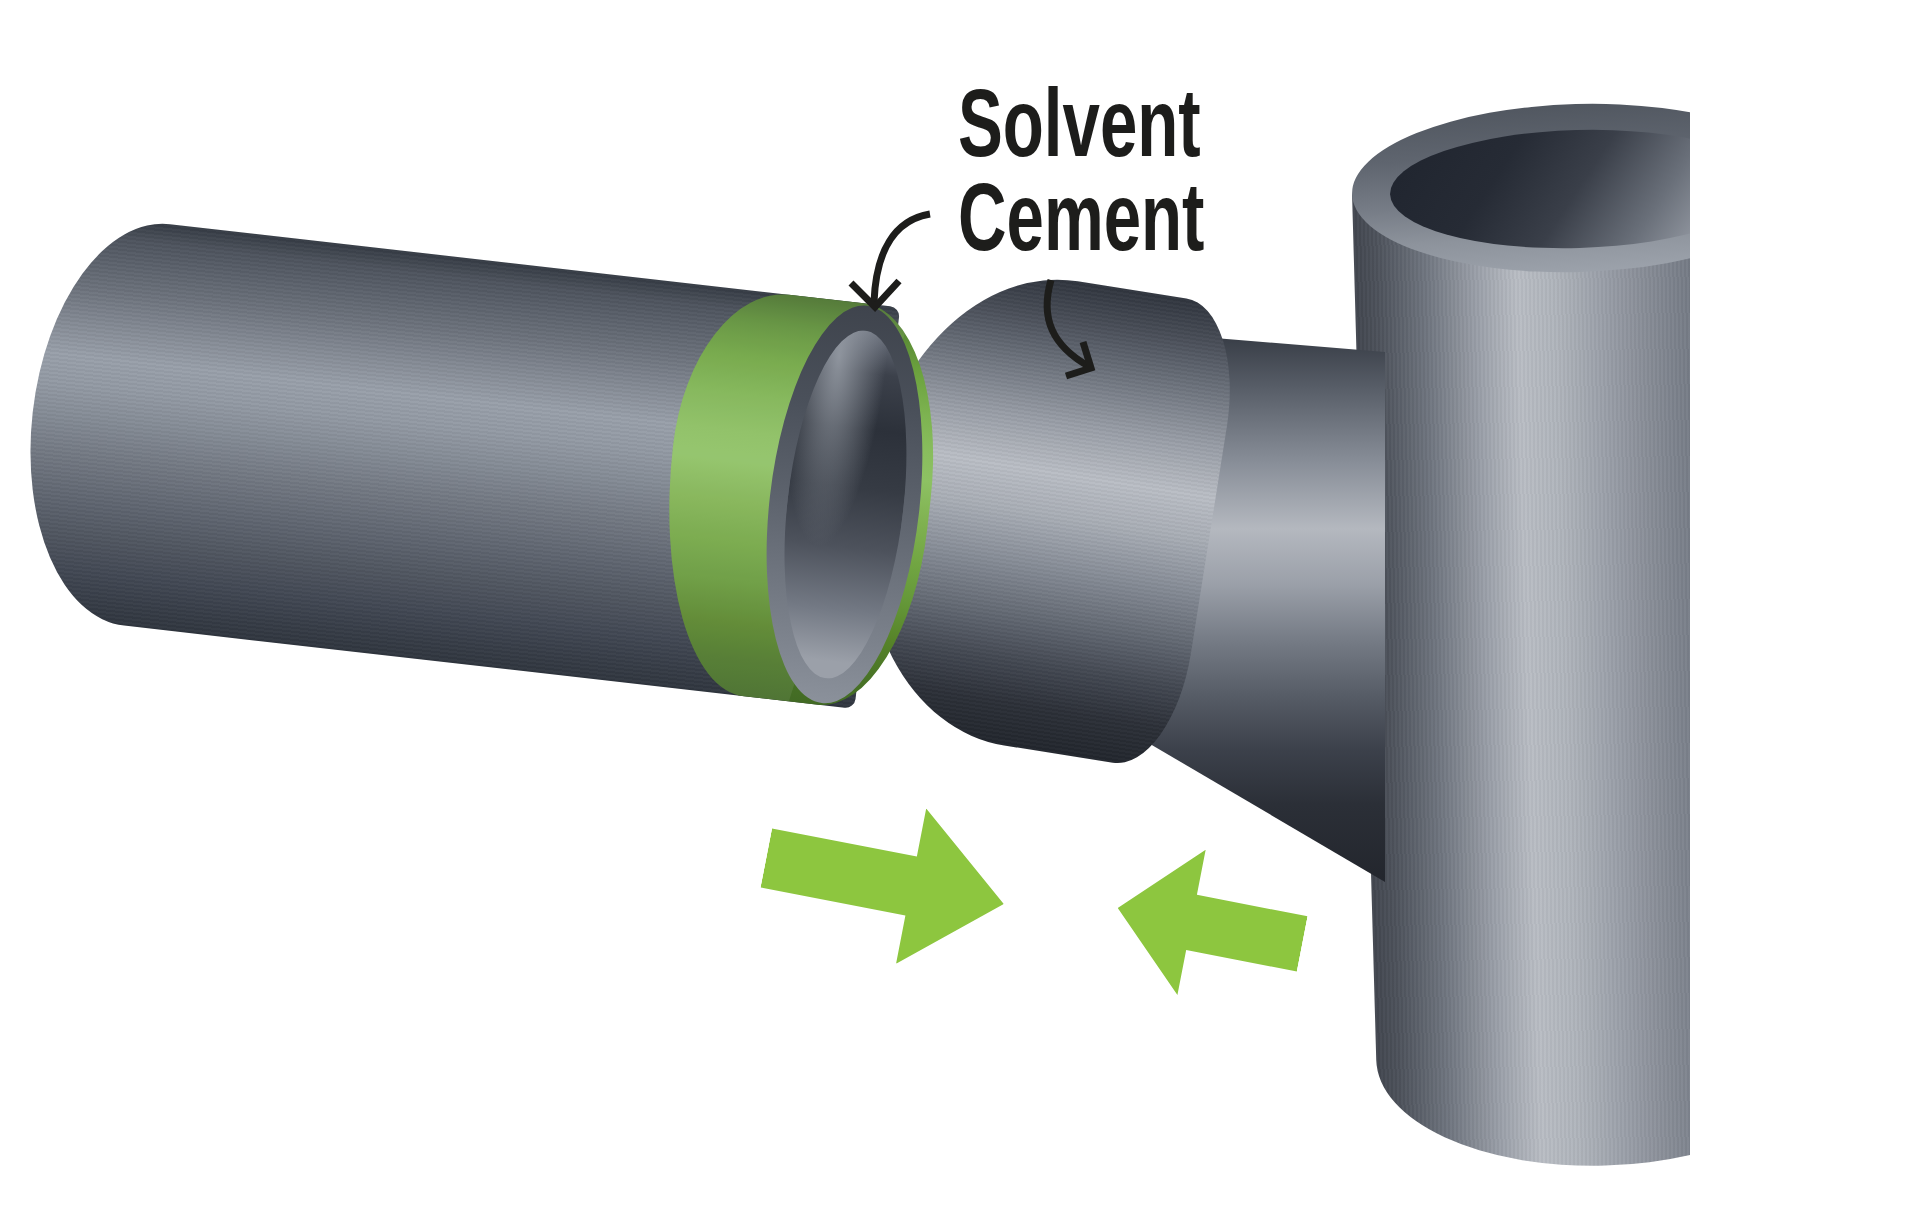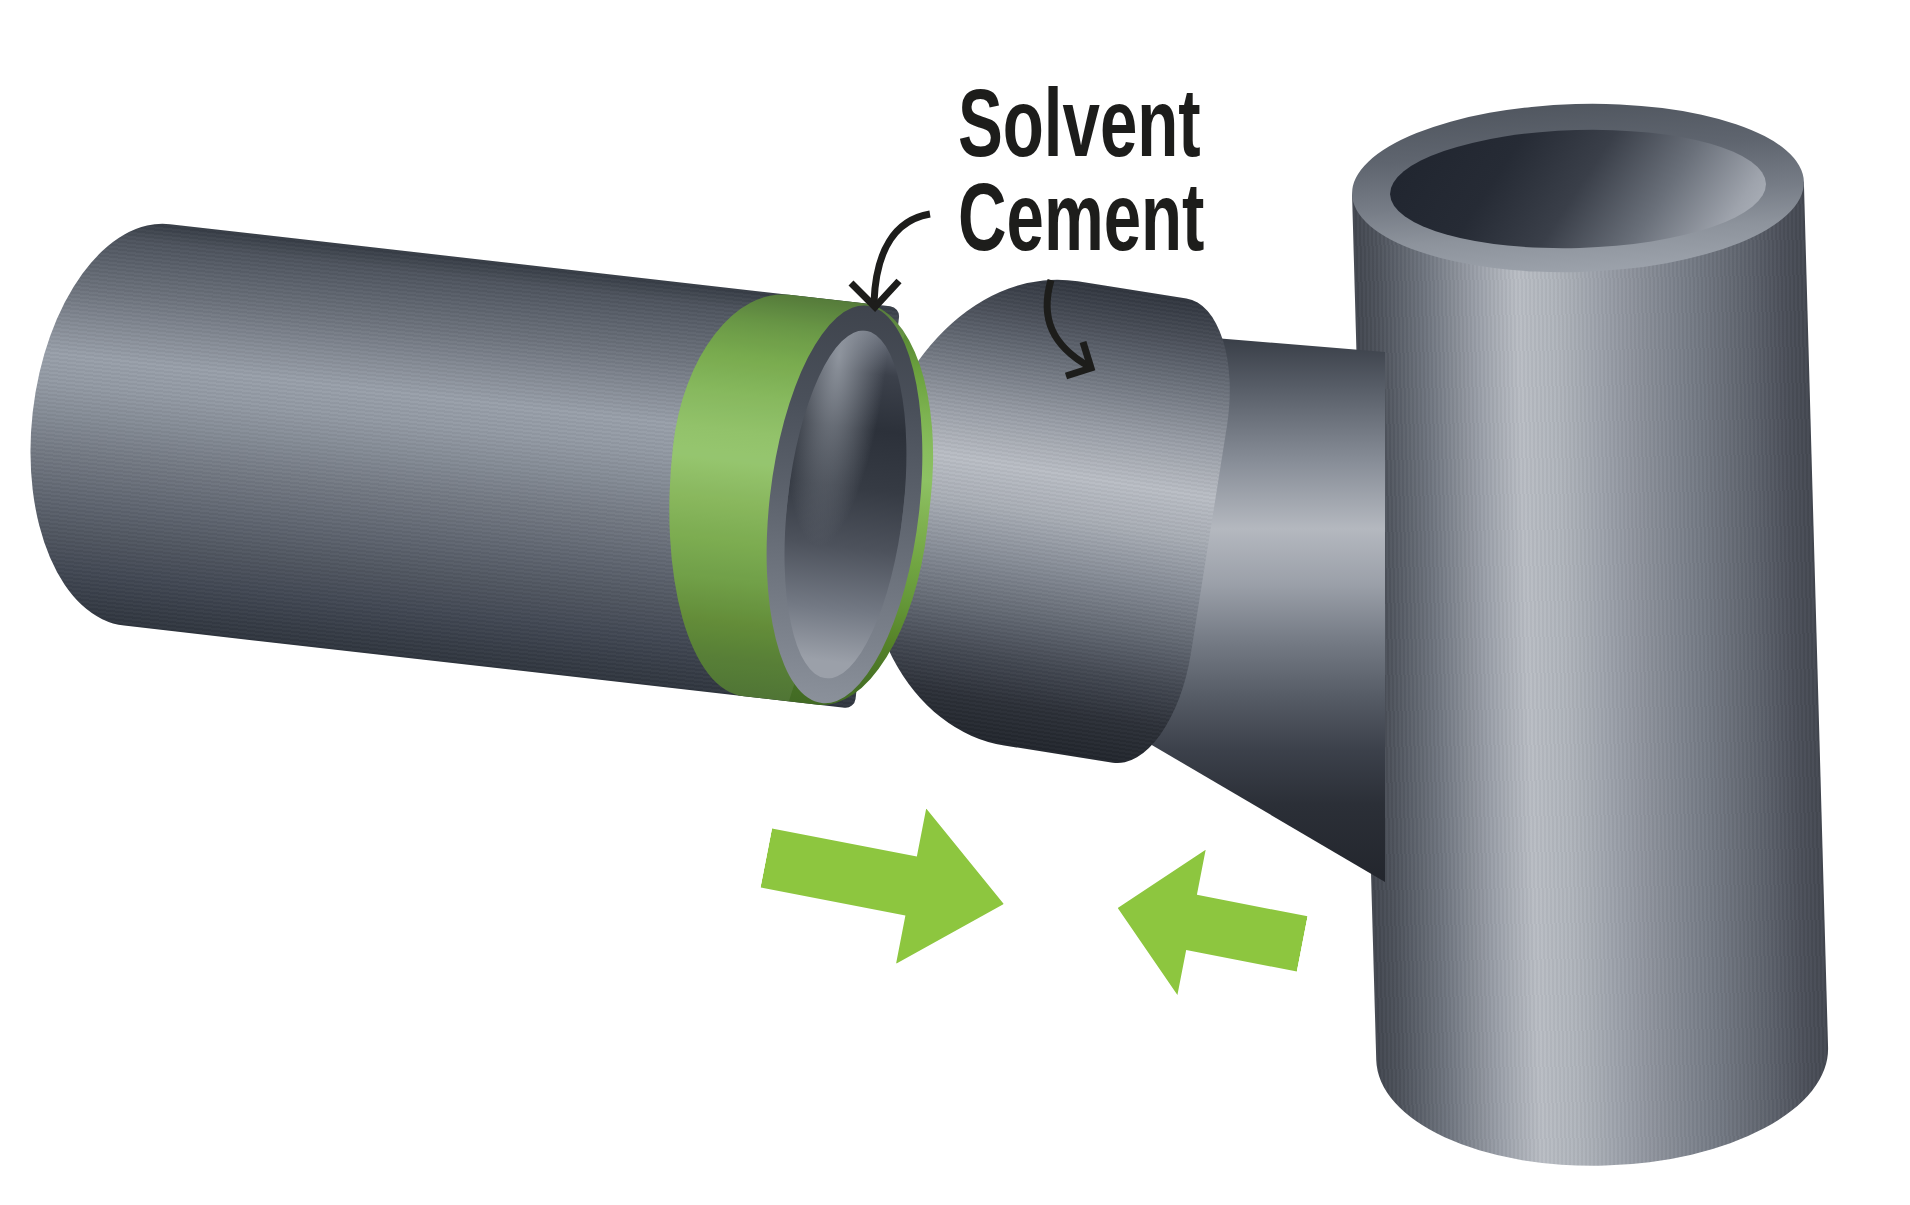--- a/index.html
+++ b/index.html
@@ -1,17 +1,17 @@
 <!DOCTYPE html>
 <html><head>
 <meta charset="utf-8">
 <style>
   html,body{margin:0;padding:0;background:#fff;}
   .canvas{
-    position:relative;width:1910px;height:1205px;background:#ffffff;
+    position:relative;width:1690px;height:1205px;background:#ffffff;
     overflow:hidden;font-family:"Liberation Sans",sans-serif;
   }
   
   .tee-group{position:absolute;left:1352px;top:104px;width:452px;height:1062px;
     transform:rotate(-1.6deg);transform-origin:50% 8%;}
   .tee-body{position:absolute;left:0;right:0;top:84px;bottom:0;
     border-radius:0 0 50% 50% / 0 0 112px 112px;
     background:linear-gradient(90deg,#42464f 0%,#4d525b 5%,#6d737d 15%,#9ba0a9 27%,
       #b9bdc4 36%,#b0b5bc 44%,#9ca1aa 54%,#8a8f99 63%,#747a84 75%,#5d626c 87%,
       #4b4f59 95%,#444851 100%);}

